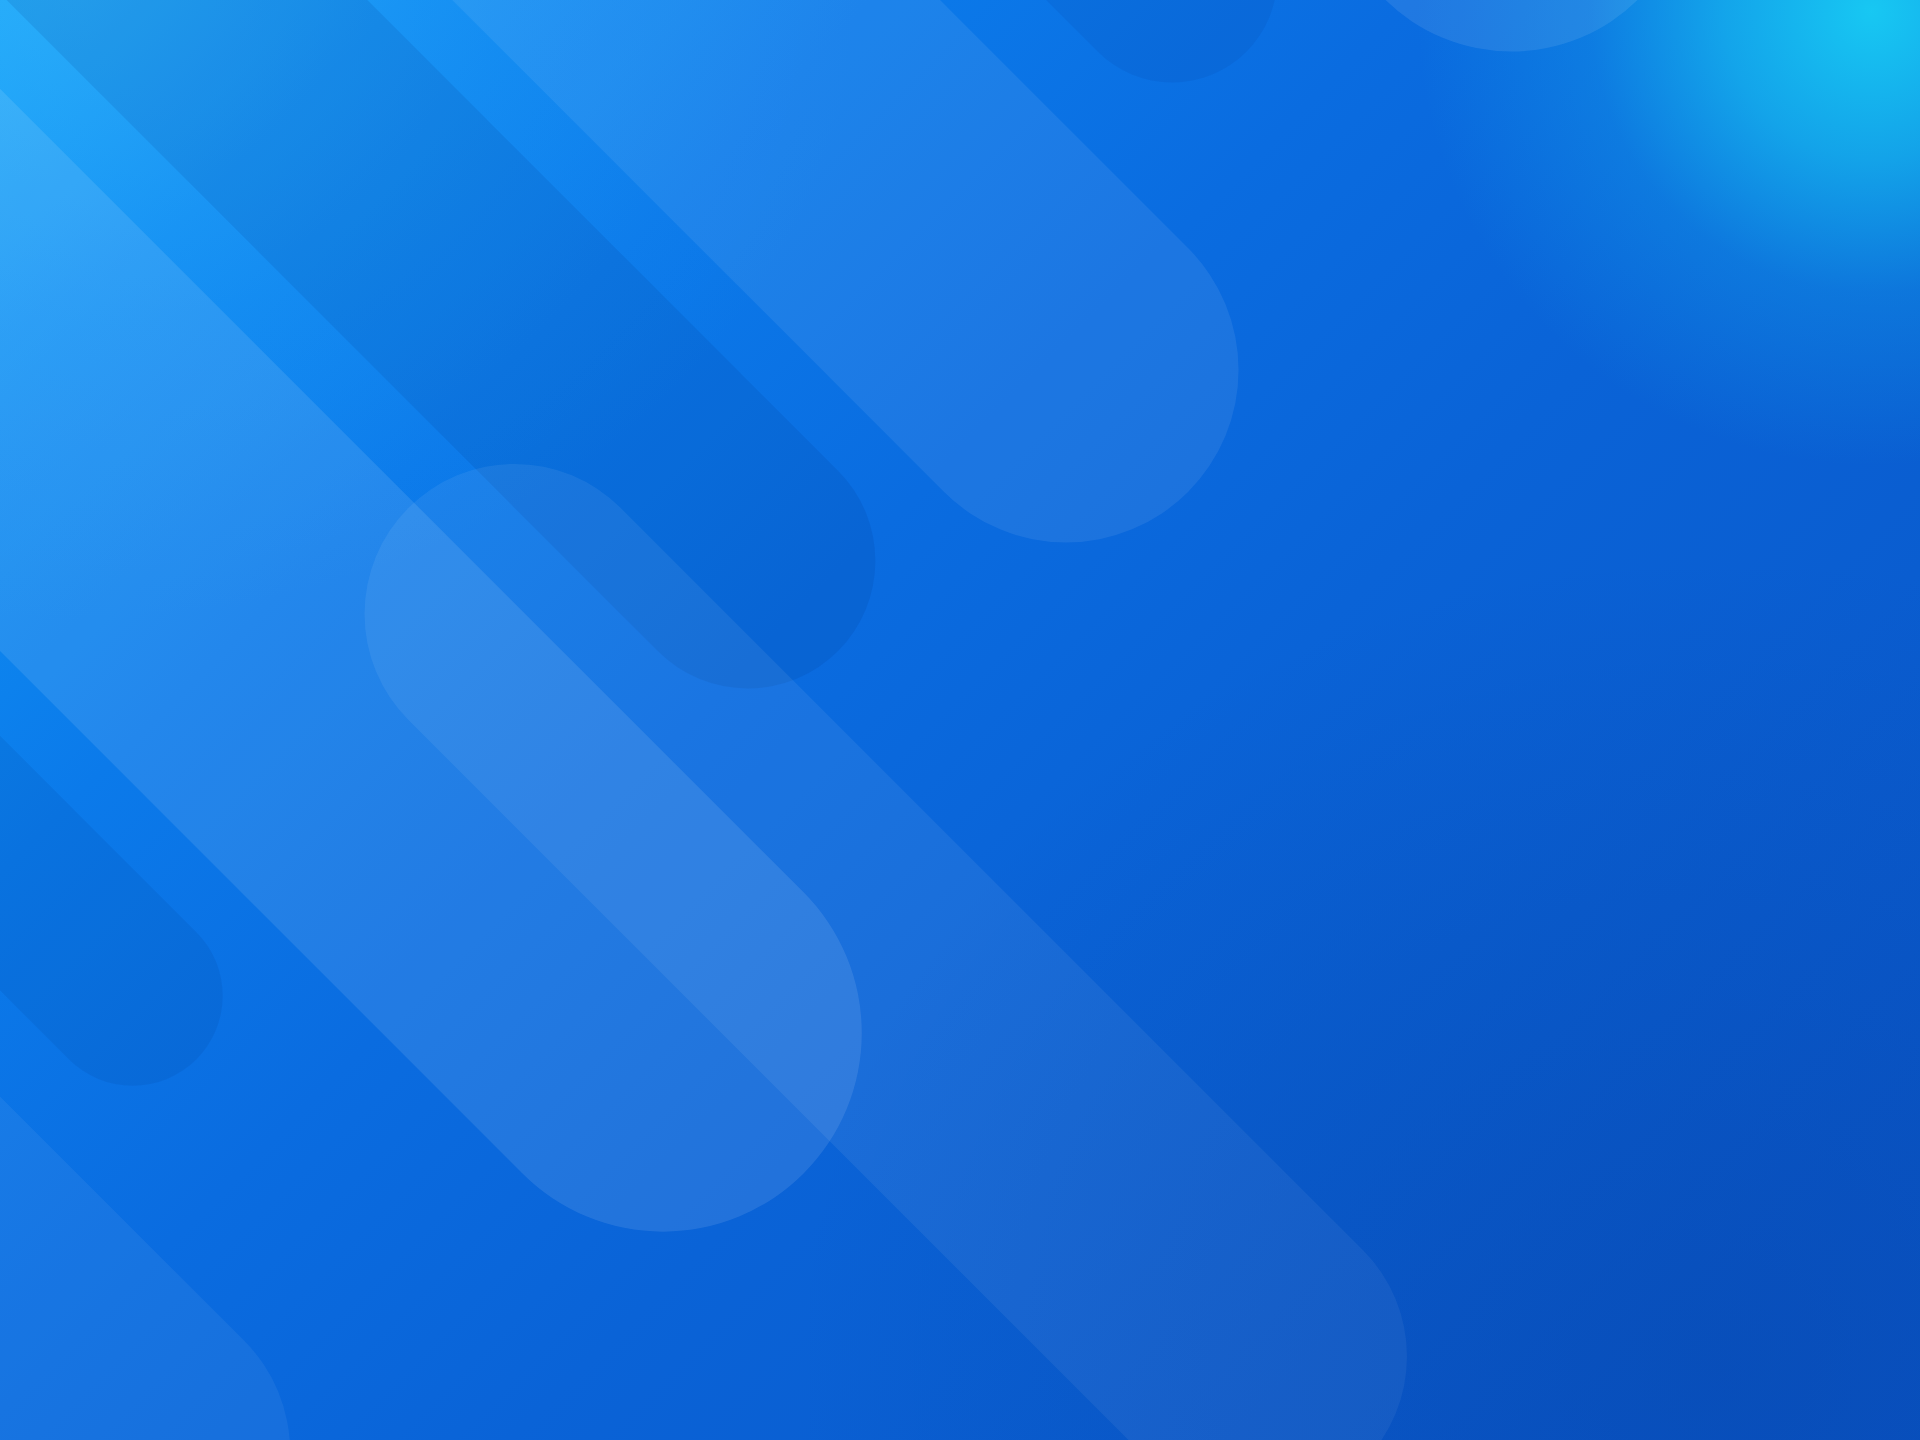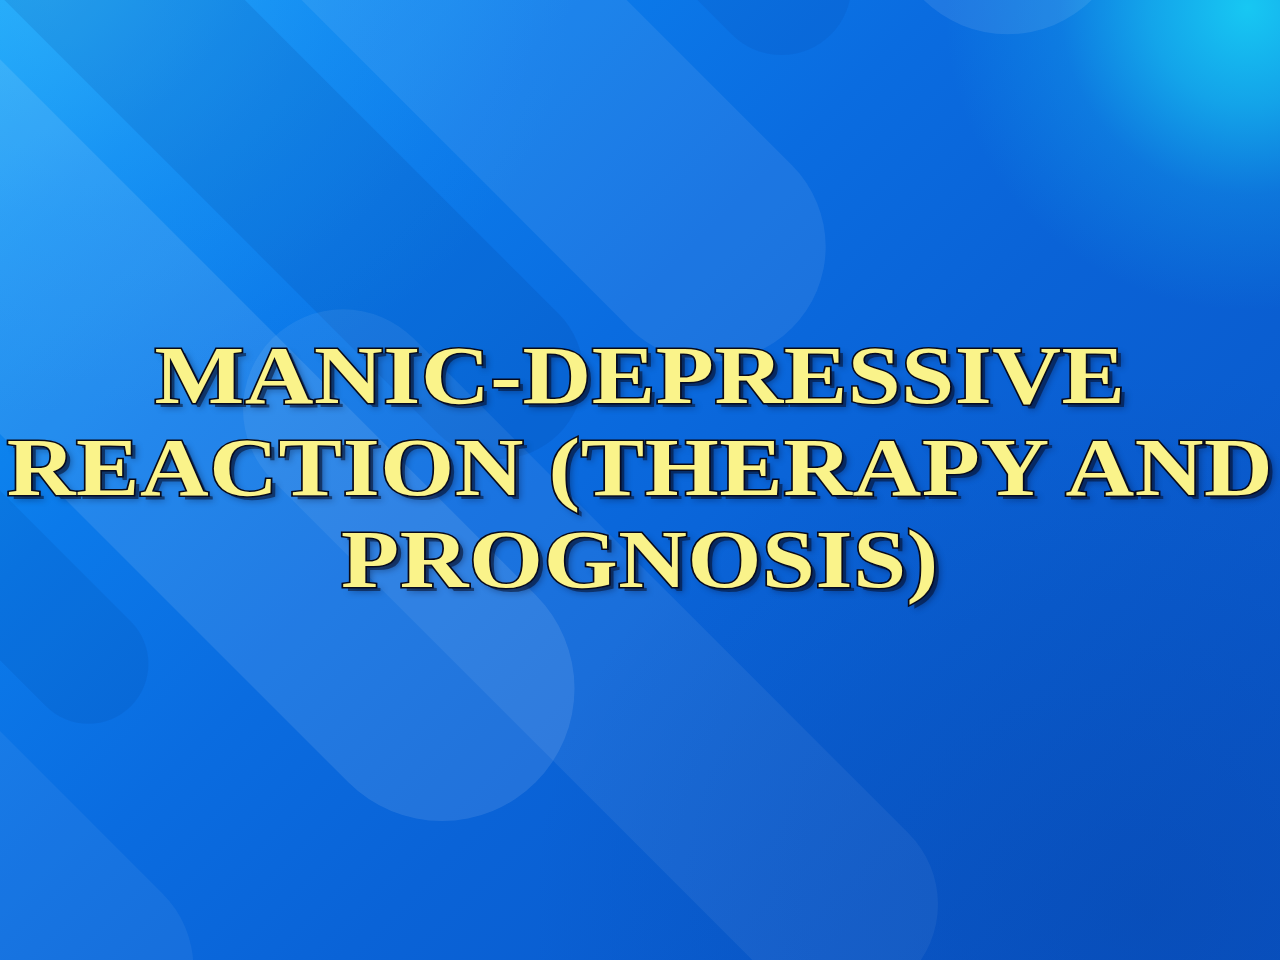--- a/index.html
+++ b/index.html
@@ -137,21 +137,14 @@
       <div class="stripe" style="left: 1030px; top: -240px; width: 170px; height: 1130px; background: rgba(2, 48, 130, 0.12);"></div>
       <div class="stripe" style="left: 1240px; top: -520px; width: 230px; height: 1500px; background: rgba(255, 255, 255, 0.075);"></div>
       <div class="stripe" style="left: 1520px; top: -300px; width: 140px; height: 1100px; background: rgba(2, 48, 130, 0.09);"></div>
       <div class="stripe" style="left: 1680px; top: -460px; width: 240px; height: 1420px; background: rgba(255, 255, 255, 0.09);"></div>
       <div class="stripe" style="left: 40px; top: 560px; width: 190px; height: 780px; background: rgba(255, 255, 255, 0.067);"></div>
       <div class="stripe" style="left: 880px; top: 620px; width: 200px; height: 900px; background: rgba(255, 255, 255, 0.067);"></div>
     </div>
 
   <div class="bg-bloom-br"></div>
 
-  <div class="title-wrap">
-    <h1 class="title">
-      <span class="title-line">MANIC-DEPRESSIVE</span><br>
-      <span class="title-line">REACTION (THERAPY AND</span><br>
-      <span class="title-line">PROGNOSIS)</span>
-    </h1>
-  </div>
 
 </div>
 
 </body></html>

